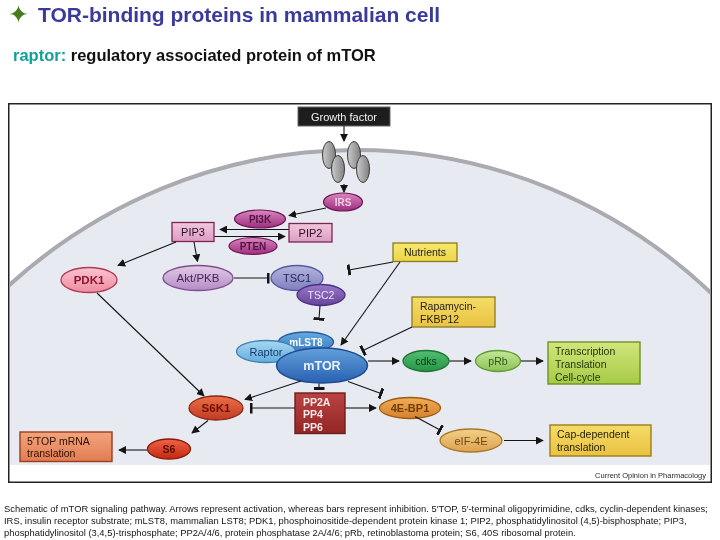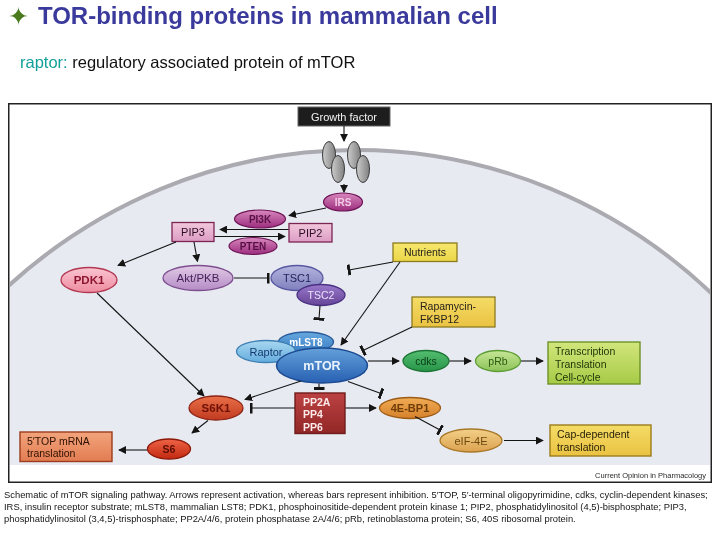--- a/index.html
+++ b/index.html
@@ -1,26 +1,26 @@
 <!DOCTYPE html>
 <html><head>
 <meta charset="utf-8">
 <style>
   html,body{margin:0;padding:0;background:#fff;}
   .slide{position:relative;width:720px;height:540px;background:#ffffff;overflow:hidden;
          font-family:"Liberation Sans",sans-serif;}
   .hdr-row1{position:absolute;left:8px;top:2px;display:flex;align-items:center;}
   .star{color:#4a7a1e;font-size:25px;line-height:1;margin-right:9px;}
-  .title{margin:0;font-size:24px;font-weight:bold;color:#3a3a9c;letter-spacing:0;}
-  .hdr-def{position:absolute;left:4px;margin:16px;font-size:16.5px;font-weight:normal;color:#111;}
+  .title{margin:0;font-size:21px;font-weight:bold;color:#3a3a9c;letter-spacing:0;}
+  .hdr-def{position:absolute;left:4px;margin:9px;font-size:16.5px;font-weight:bold;color:#111;}
   .hdr-def .term{color:#12a09a;}
   .def1{top:37px;} .def2{top:58px;}
   svg.diagram{position:absolute;left:8px;top:103px;}
   svg text{font-family:"Liberation Sans",sans-serif;}
-  .caption{position:absolute;left:4px;top:489px;width:714px;margin:0;
+  .caption{position:absolute;left:4px;top:503px;width:714px;margin:0;
            font-size:9.4px;line-height:1.25;color:#151515;}
 </style>
 </head>
 <body>
 
 <div class="slide">
 
   <div class="hdr-row1">
     <span class="star">✦</span>
     <h1 class="title">TOR-binding proteins in mammalian cell</h1>

